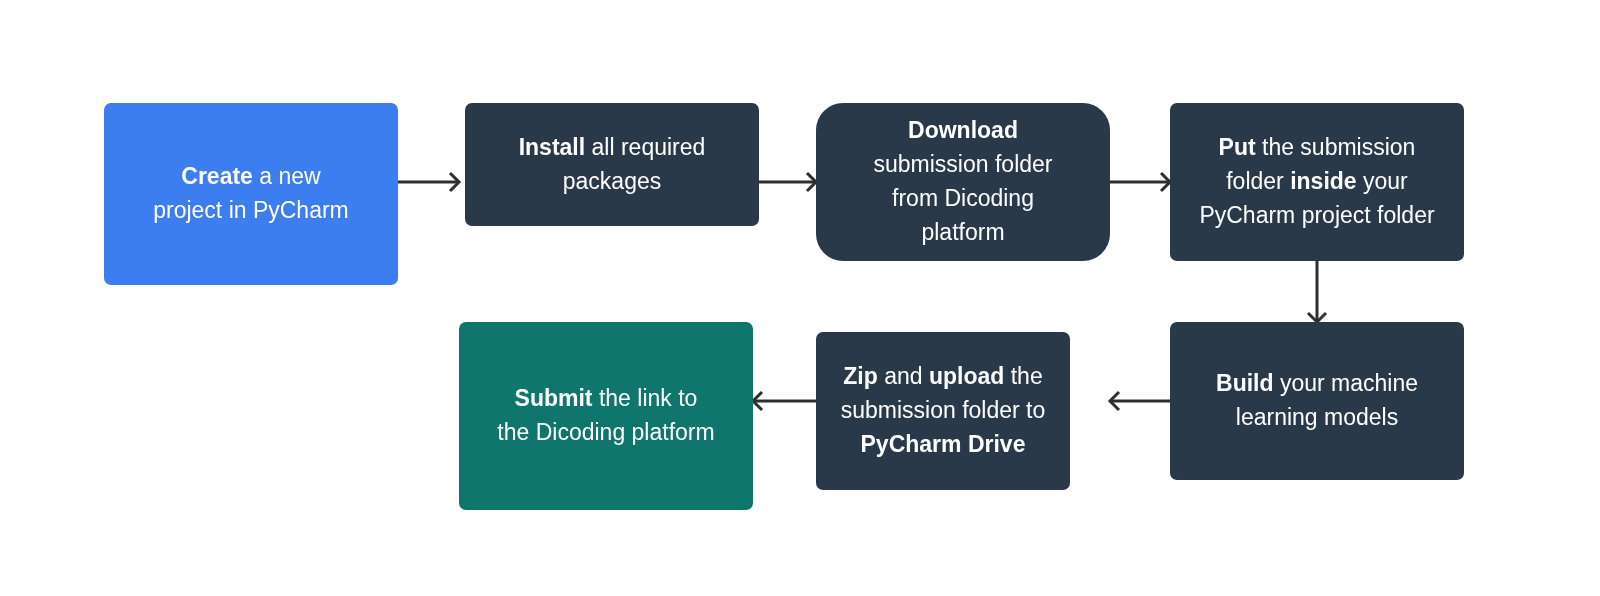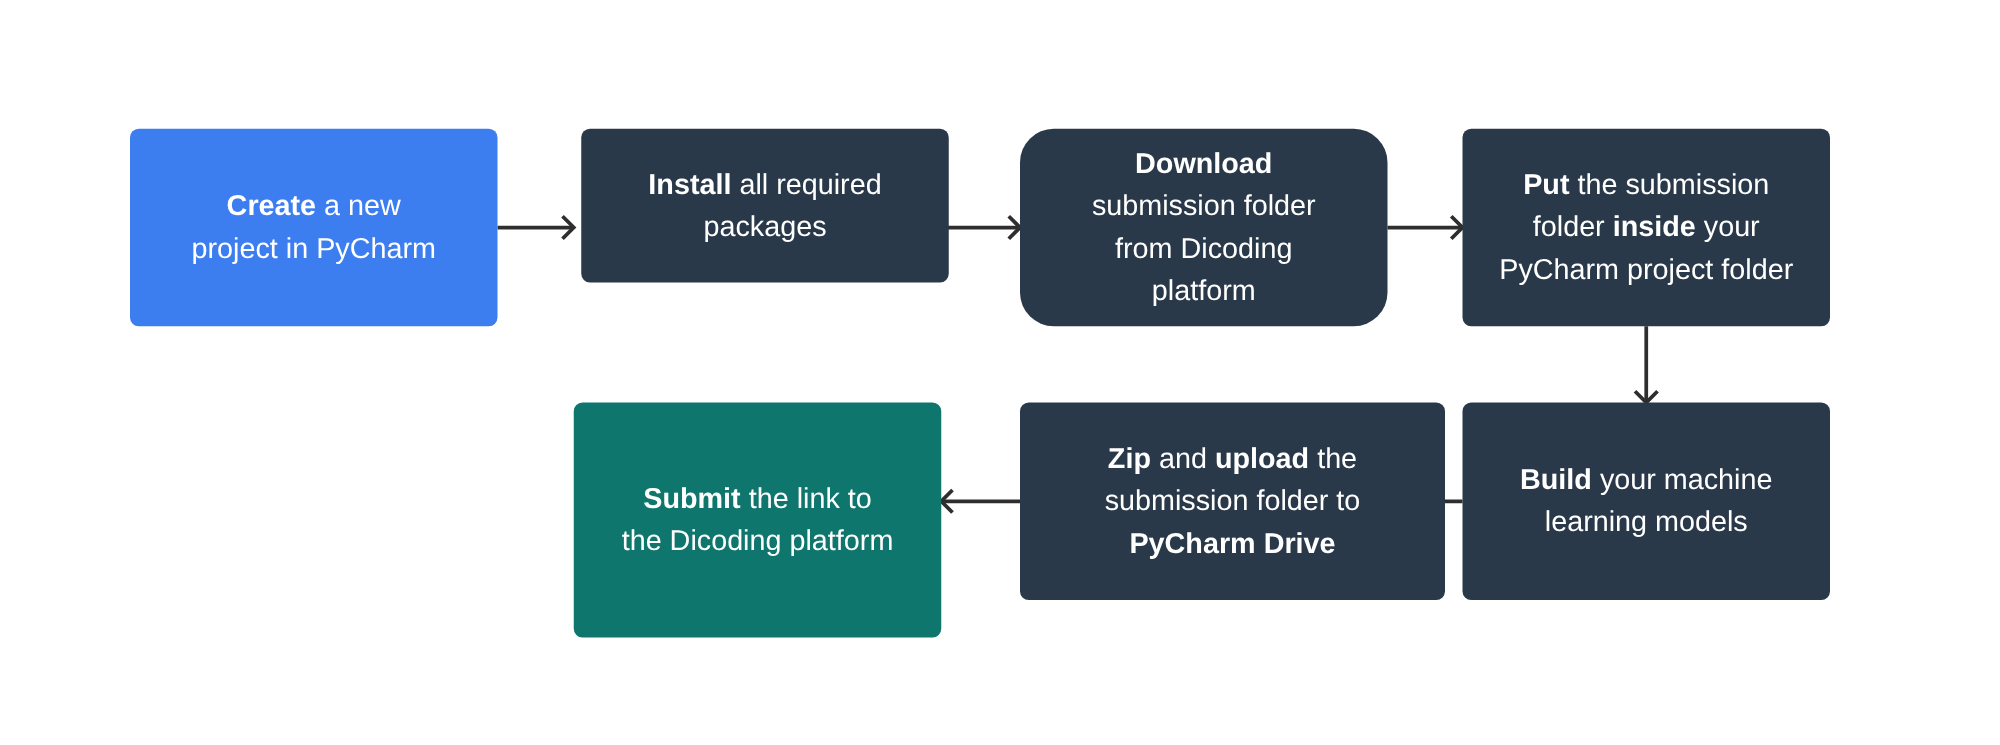--- a/index.html
+++ b/index.html
@@ -60,21 +60,21 @@
       </g>
       <g>
         <line x1="1170" y1="401" x2="1110" y2="401" stroke="#2e2e2e" stroke-width="3"></line>
         <polyline points="1119,392 1110,401 1119,410" fill="none" stroke="#2e2e2e" stroke-width="3" stroke-linejoin="miter"></polyline>
       </g>
       <g>
         <line x1="816" y1="401" x2="753" y2="401" stroke="#2e2e2e" stroke-width="3"></line>
         <polyline points="762,392 753,401 762,410" fill="none" stroke="#2e2e2e" stroke-width="3" stroke-linejoin="miter"></polyline>
       </g>
     </svg>
-<div class="node" style="left: 104px; top: 103px; width: 294px; height: 158px; background: rgb(60, 125, 240); color: rgb(255, 255, 255);">
+<div class="node" style="left: 104px; top: 103px; width: 294px; height: 182px; background: rgb(60, 125, 240); color: rgb(255, 255, 255);">
       <span class="node-text"><b>Create</b><span> a new
 project in PyCharm</span></span>
     </div>
     <div class="node" style="left: 465px; top: 103px; width: 294px; height: 123px; background: rgb(42, 57, 73); color: rgb(255, 255, 255);">
       <span class="node-text"><b>Install</b><span> all required
 packages</span></span>
     </div>
     <div class="node" style="left: 816px; top: 103px; width: 294px; height: 158px; background: rgb(42, 57, 73); color: rgb(255, 255, 255); border-radius: 27px;">
       <span class="node-text"><b>Download</b><span>
 submission folder
@@ -83,21 +83,21 @@
     </div>
     <div class="node" style="left: 1170px; top: 103px; width: 294px; height: 158px; background: rgb(42, 57, 73); color: rgb(255, 255, 255);">
       <span class="node-text"><b>Put</b><span> the submission
 folder </span><b>inside</b><span> your
 PyCharm project folder</span></span>
     </div>
     <div class="node" style="left: 1170px; top: 322px; width: 294px; height: 158px; background: rgb(42, 57, 73); color: rgb(255, 255, 255);">
       <span class="node-text"><b>Build</b><span> your machine
 learning models</span></span>
     </div>
-    <div class="node" style="left: 816px; top: 322px; width: 340px; height: 158px; background: rgb(42, 57, 73); color: rgb(255, 255, 255);">
+    <div class="node" style="left: 816px; top: 332px; width: 254px; height: 158px; background: rgb(42, 57, 73); color: rgb(255, 255, 255);">
       <span class="node-text"><b>Zip</b><span> and </span><b>upload</b><span> the
 submission folder to
 </span><b>PyCharm Drive</b></span>
     </div>
     <div class="node" style="left: 459px; top: 322px; width: 294px; height: 188px; background: #0f766e; color: rgb(255, 255, 255);">
       <span class="node-text"><b>Submit</b><span> the link to
 the Dicoding platform</span></span>
     </div>
   </div>
 

